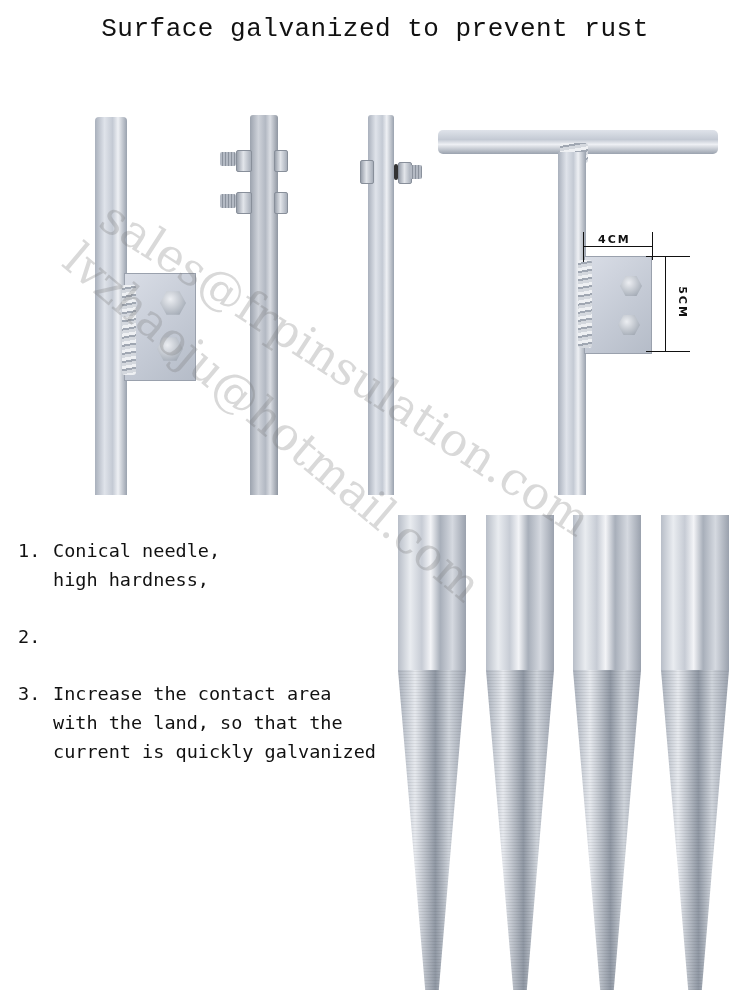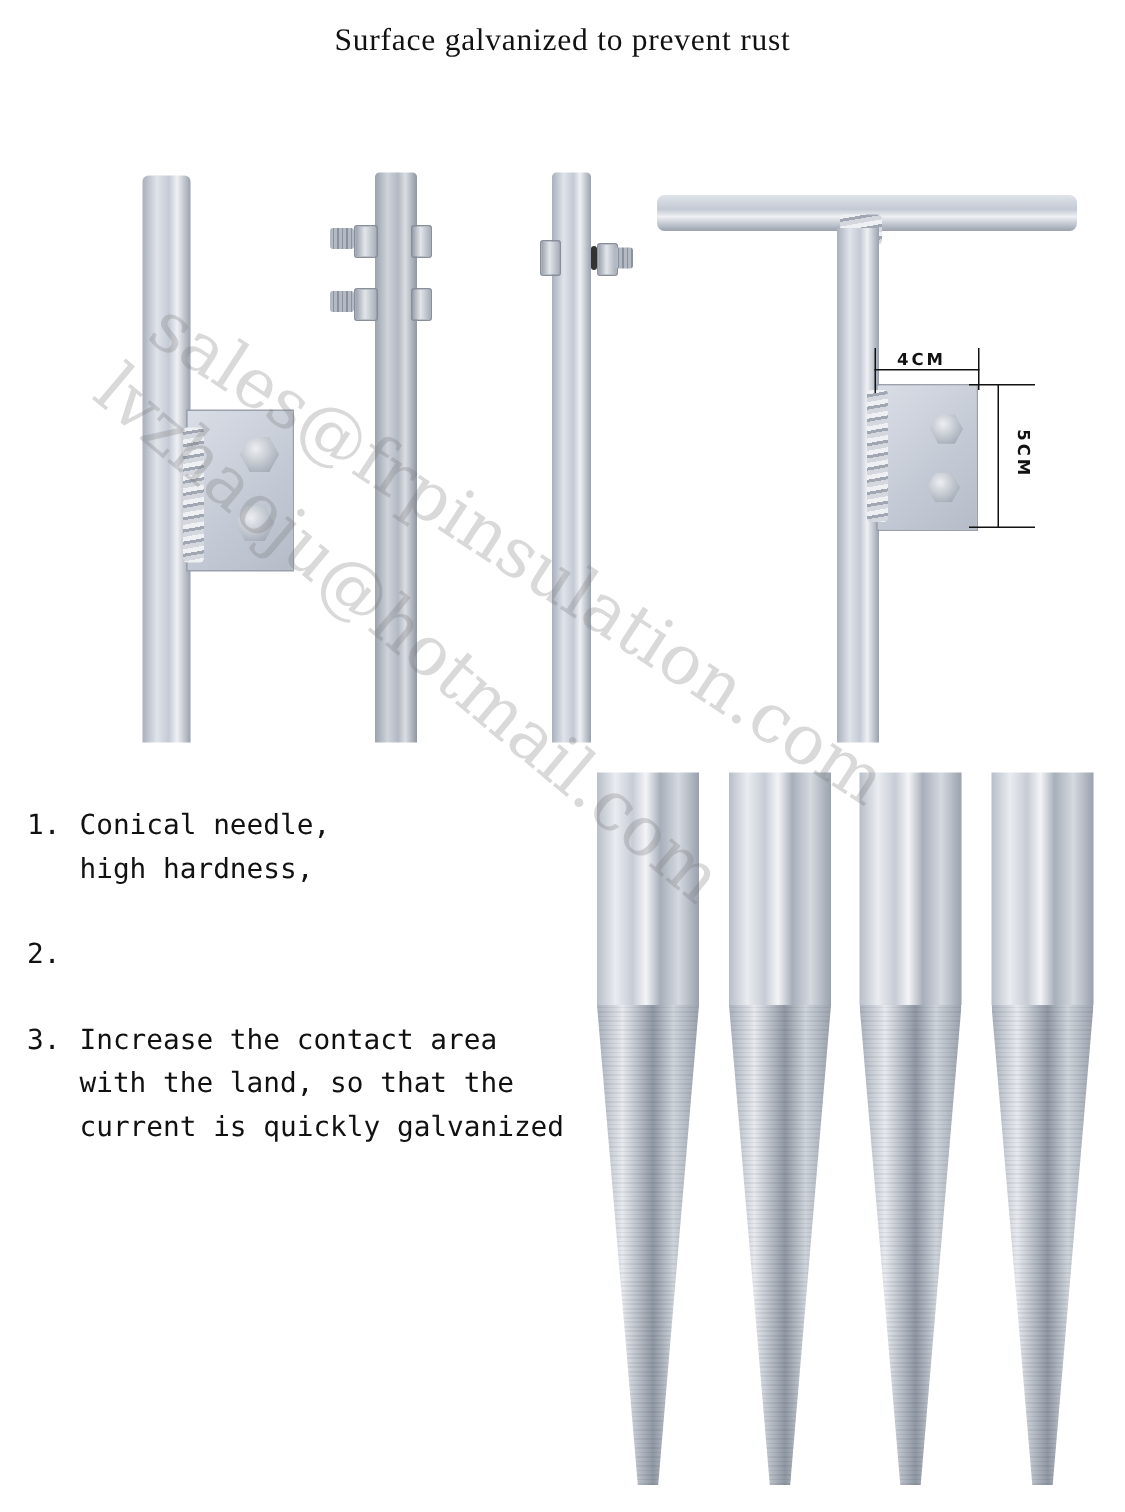--- a/index.html
+++ b/index.html
@@ -1,17 +1,17 @@
 <!DOCTYPE html>
 <html><head>
 <meta charset="utf-8">
 <style>
   html,body{margin:0;padding:0;background:#fff;}
   body{width:750px;height:1008px;position:relative;overflow:hidden;font-family:"DejaVu Serif","Liberation Serif",serif;}
-  .title{position:absolute;left:0;top:14px;width:750px;text-align:center;font-family:Liberation Serif, serif;font-size:21px;color:#111;letter-spacing:0.5px;}
+  .title{position:absolute;left:0;top:14px;width:750px;text-align:center;font-family:Liberation Mono, monospace;font-size:26px;color:#111;letter-spacing:0.5px;}
   .rod{position:absolute;background:linear-gradient(90deg,#a9b0bc 0%,#dfe3ea 30%,#c4cad4 55%,#eef0f4 72%,#9aa2ae 100%);}
   .rod.dark{background:linear-gradient(90deg,#9ca3ae 0%,#cfd3da 30%,#b3b9c3 55%,#dadde3 72%,#8f96a1 100%);}
   .plate{position:absolute;background:linear-gradient(135deg,#d9dde6,#c3c9d4 60%,#b5bcc8);border:1px solid #9aa1ad;}
   .bolt{position:absolute;width:22px;height:22px;background:radial-gradient(circle at 40% 35%,#eceef2,#aab1bb 70%,#8a919c);clip-path:polygon(25% 5%,75% 5%,100% 50%,75% 95%,25% 95%,0 50%);}
   .hexnut{position:absolute;background:linear-gradient(90deg,#9aa1ac,#e2e5ea 45%,#a7aeb9);border:1px solid #888f9a;border-radius:2px;}
   .thread{position:absolute;background:repeating-linear-gradient(90deg,#b4bac4 0 2px,#8b929d 2px 3px);border-radius:2px;}
   .weld{position:absolute;background:repeating-linear-gradient(170deg,#eef0f3 0 3px,#a0a7b2 3px 5px,#d4d8de 5px 8px);border-radius:3px;}
   .dim-line{position:absolute;background:#111;}
   .dim-text{position:absolute;font-family:"DejaVu Sans","Liberation Sans",sans-serif;font-weight:bold;font-size:11px;color:#111;letter-spacing:2px;}
   .features{position:absolute;left:18px;top:536px;font-family:"DejaVu Sans Mono","Liberation Mono",monospace;font-size:18.5px;color:#111;line-height:29px;}

